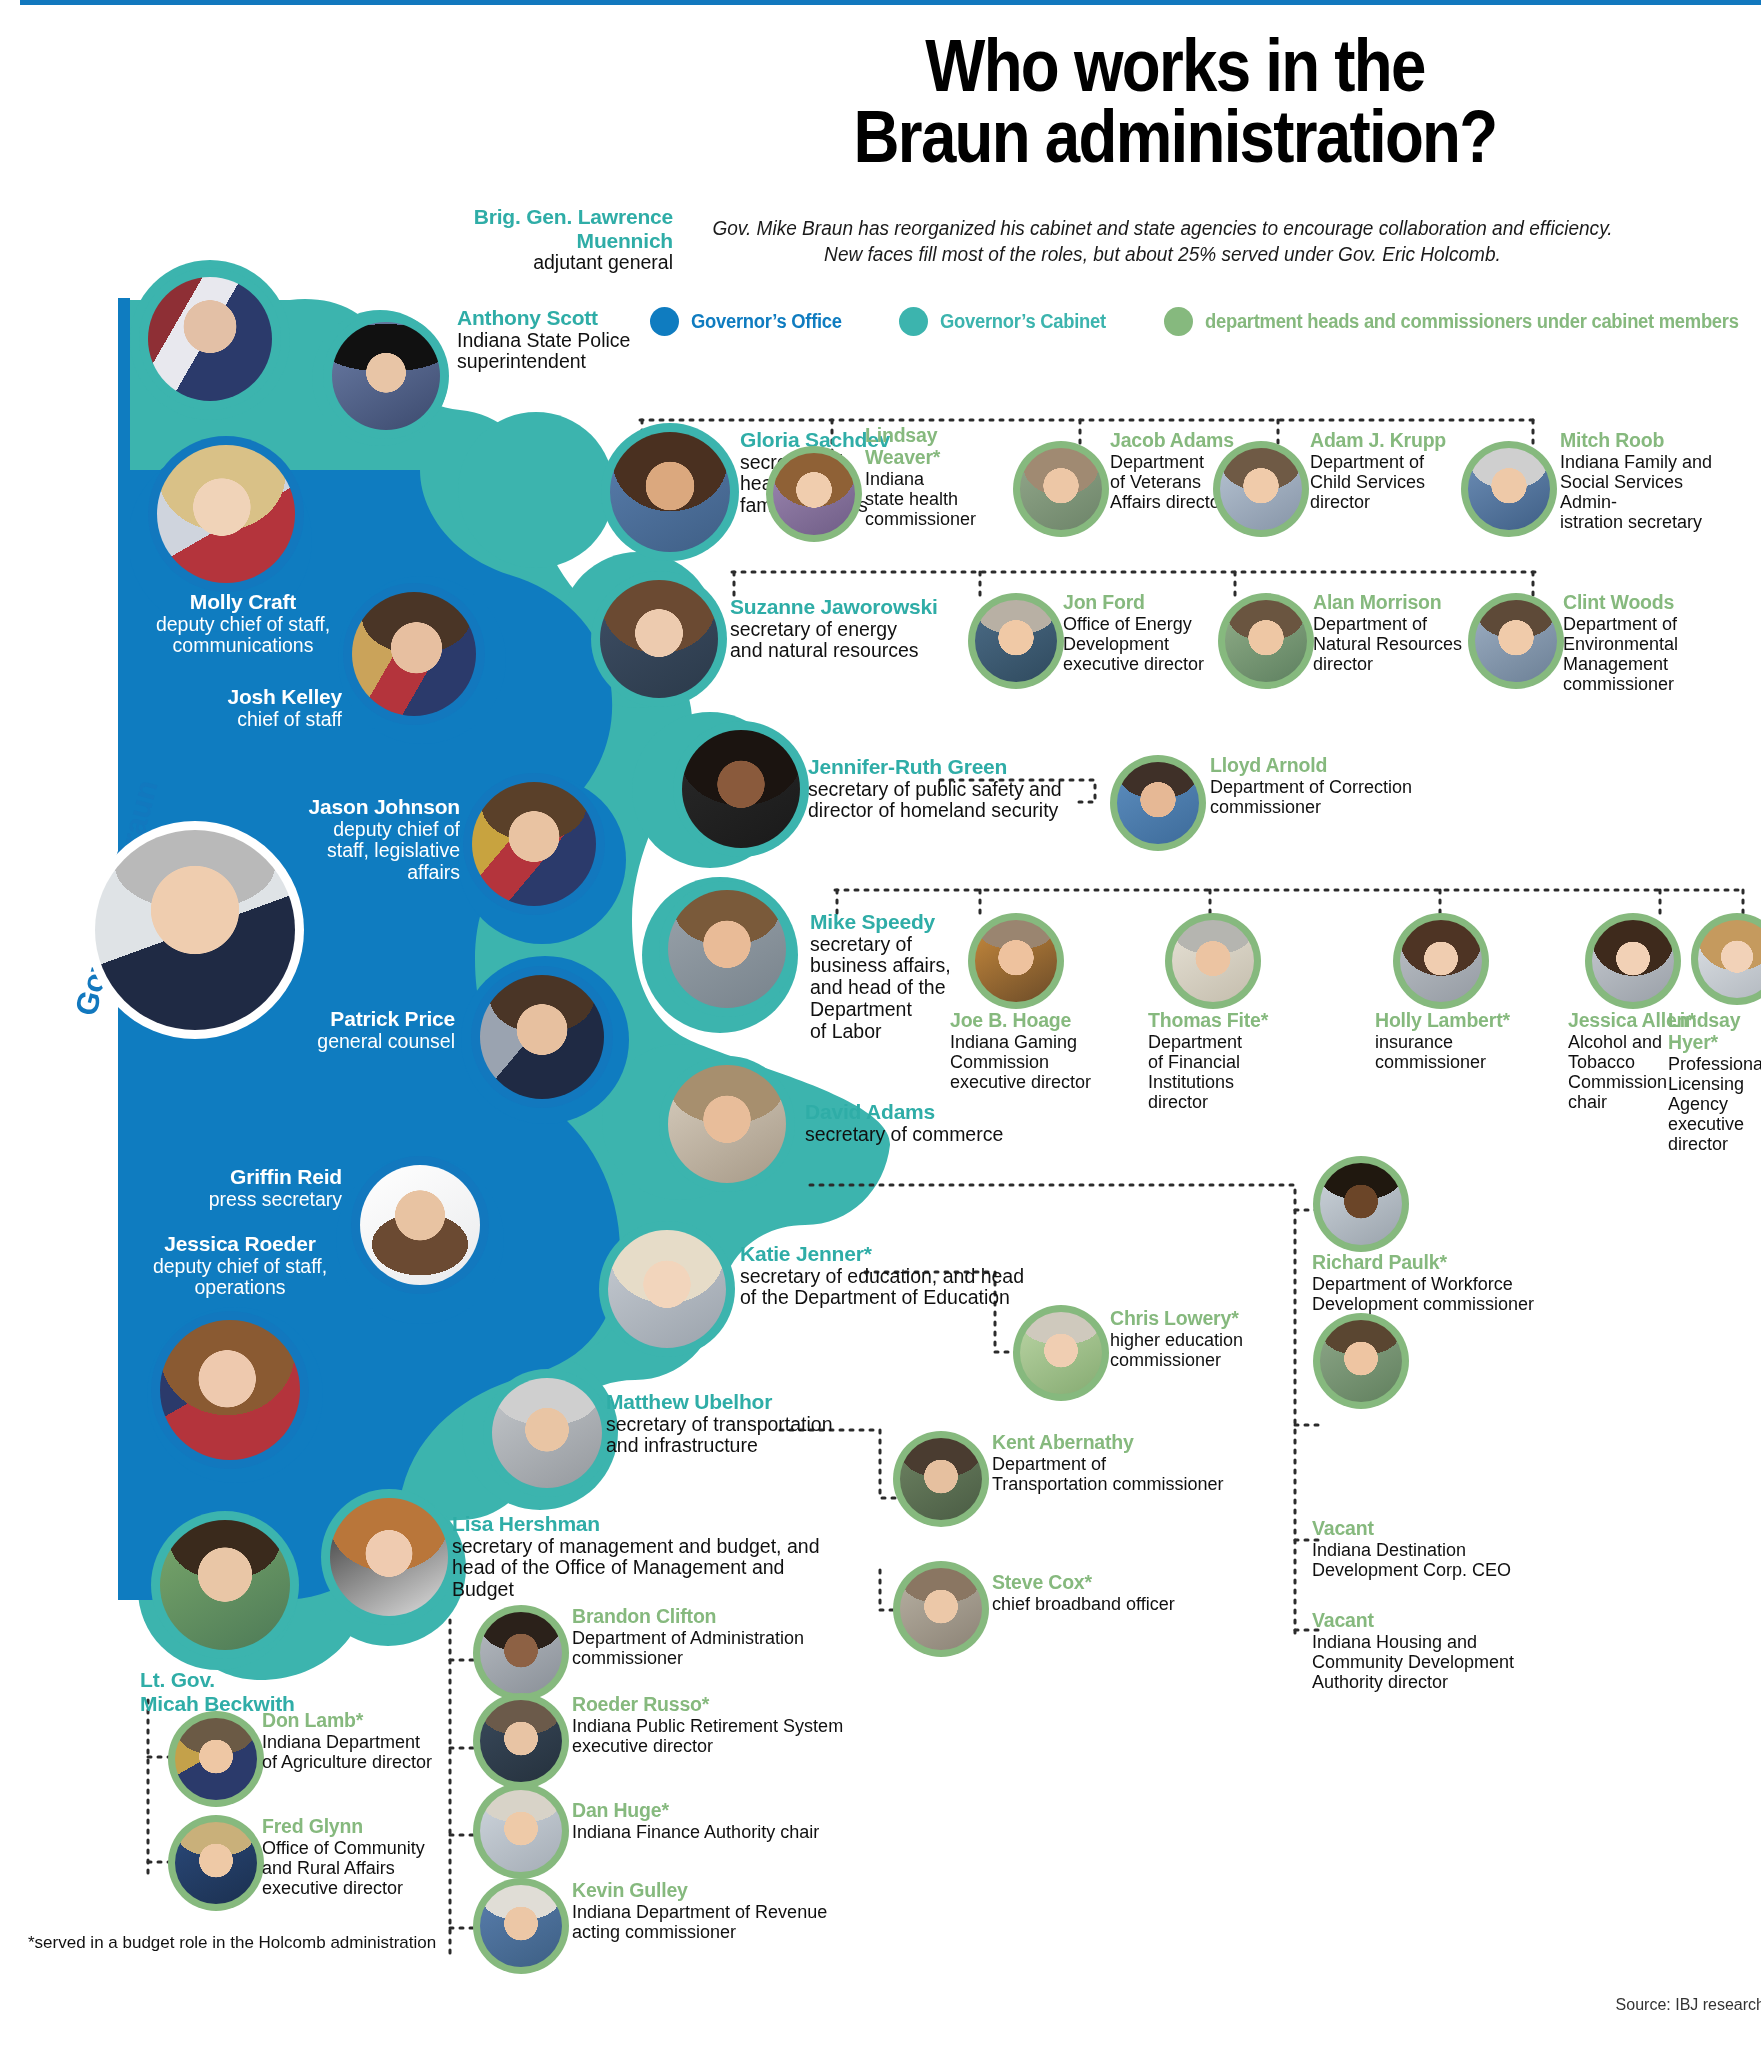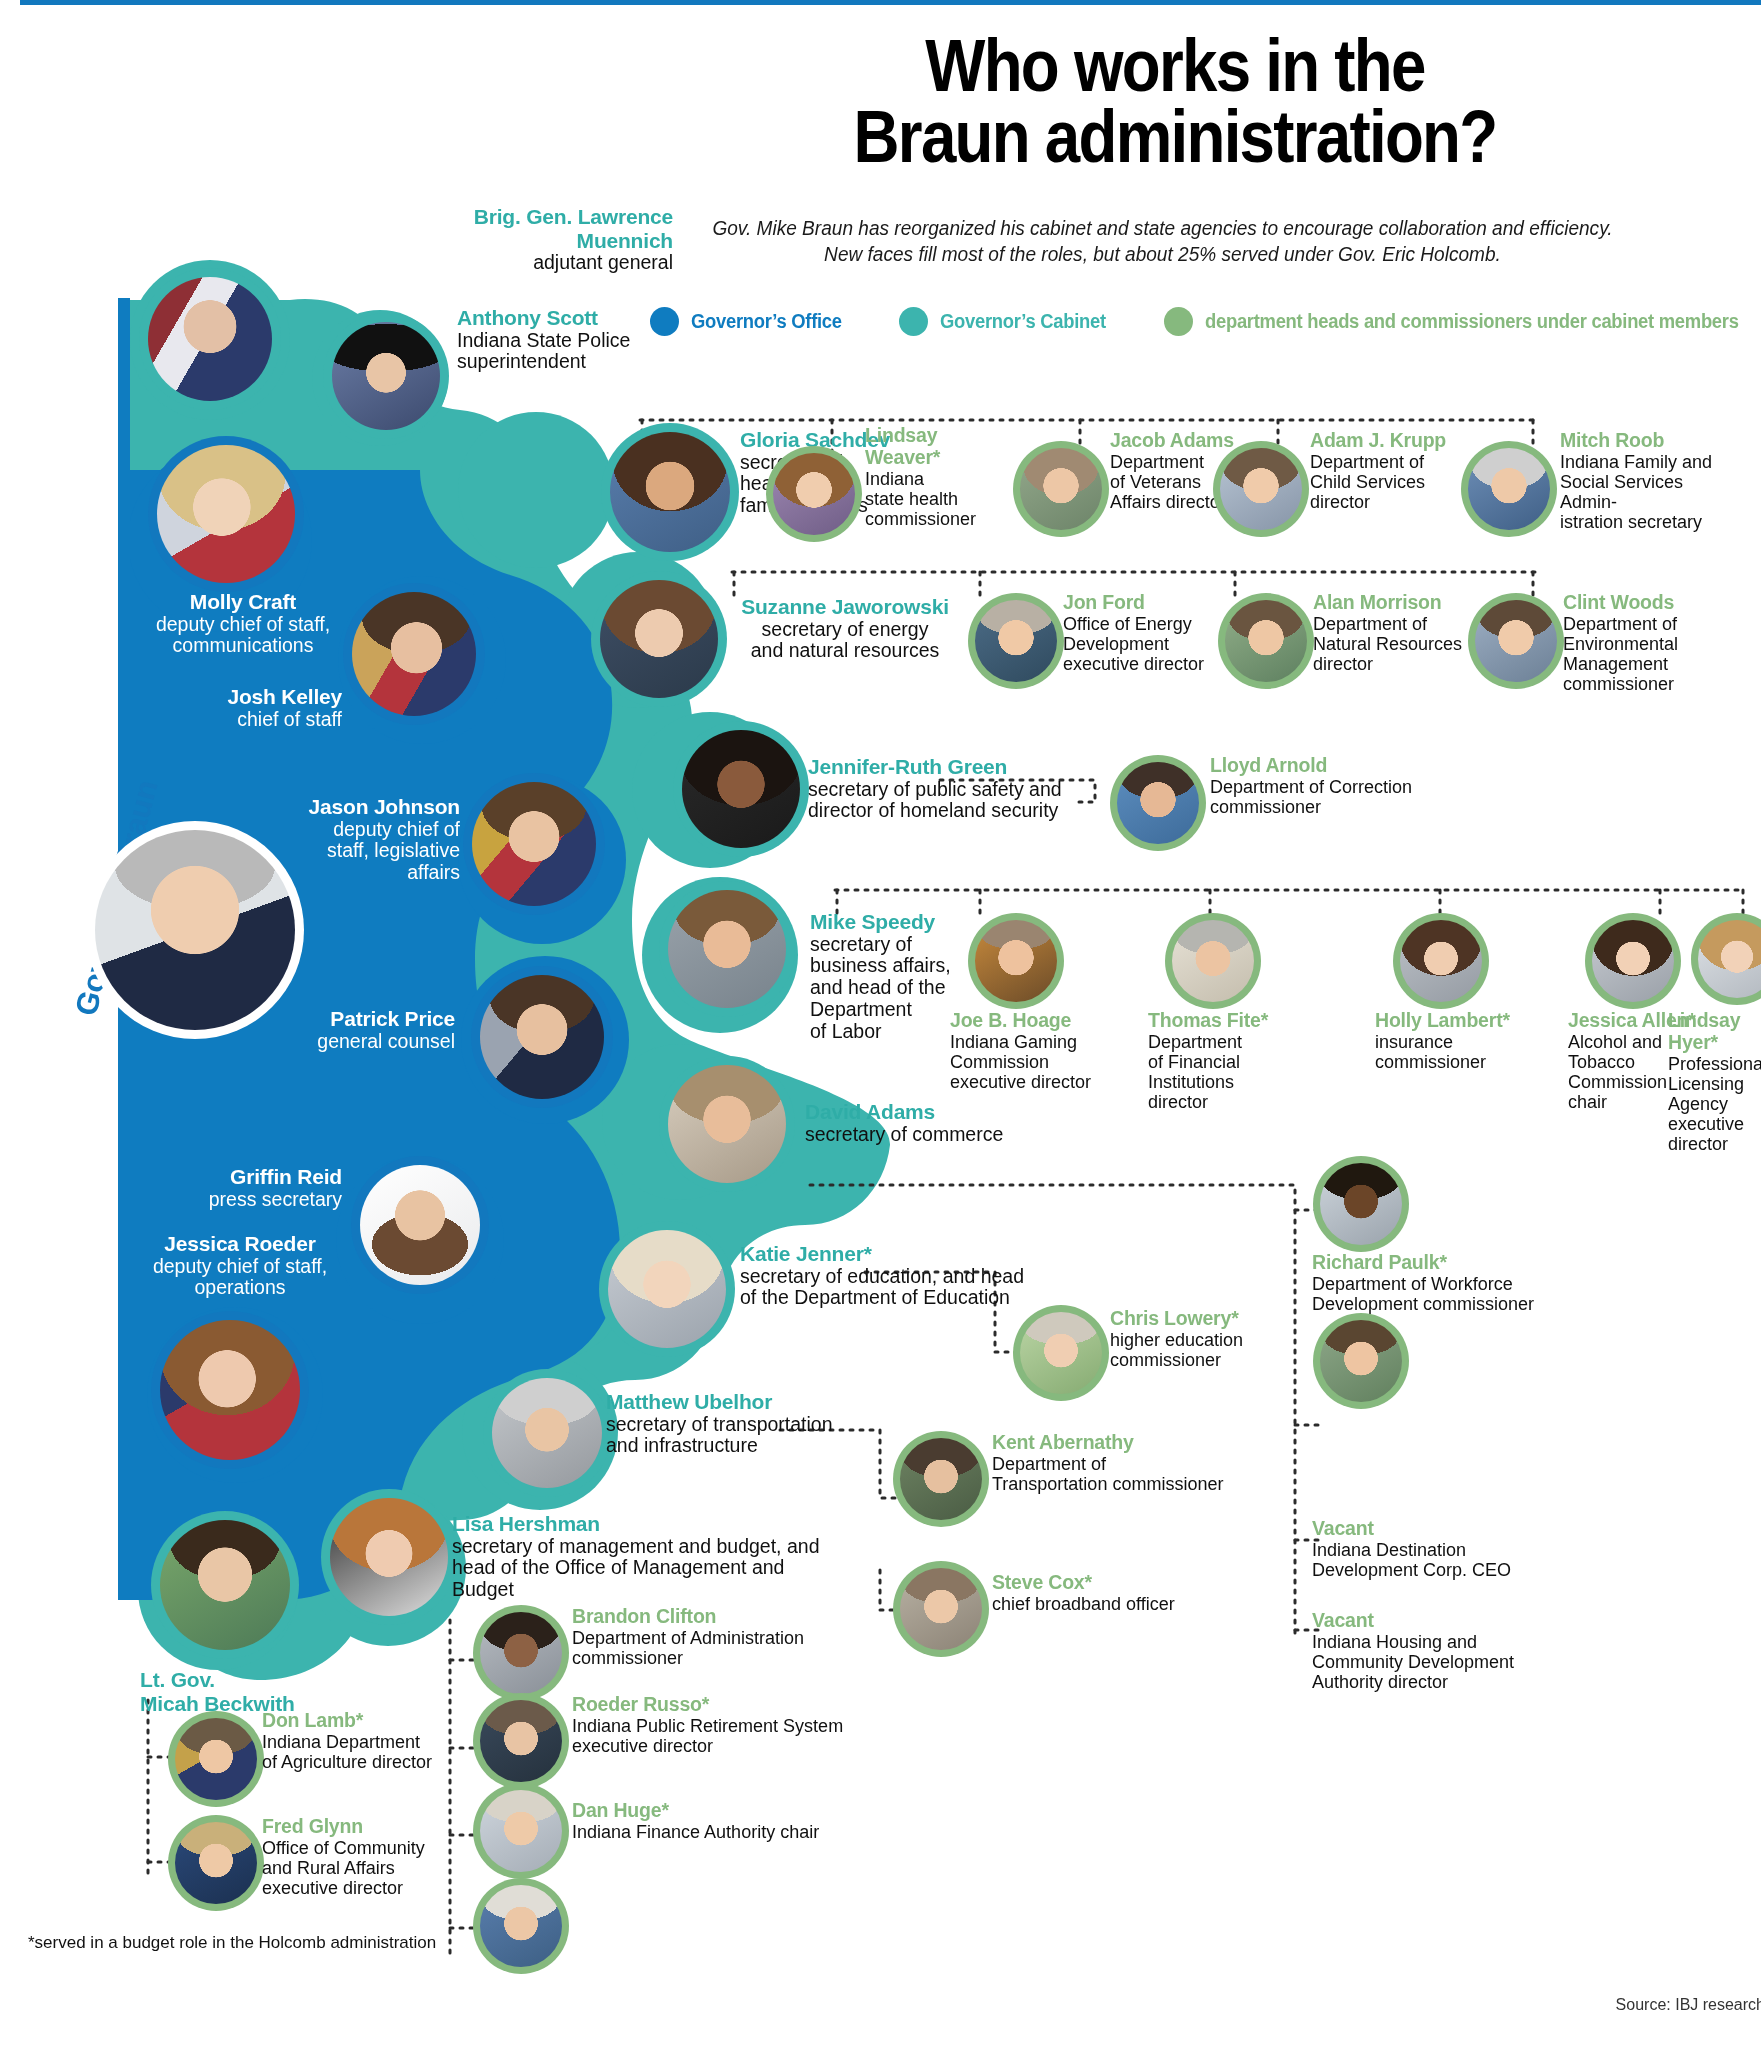--- a/index.html
+++ b/index.html
@@ -391,21 +391,21 @@
     <div class="txt sm">
       <span class="nm green">Mitch Roob</span>
       <span class="rl" style="white-space:pre-line">Indiana Family and
 Social Services Admin-
 istration secretary</span>
     </div>
   </div>
 
   <div class="node avatar ring-teal" style="left:580px; top:580px; width:118px; height:118px;
        background-image:radial-gradient(circle at 50% 45%,#edcbaf 0 27%,transparent 27.5%),radial-gradient(ellipse 48% 40% at 50% 22%,#6b4a32 0 100%,transparent 100%),linear-gradient(150deg,#3f4f66,#2b3a4a);"></div>
-  <div class="node" style="left:710px; top:595px; width:230px;text-align:center;">
+  <div class="node" style="left:710px; top:595px; width:230px;">
     <div class="txt">
       <span class="nm teal">Suzanne Jaworowski</span>
       <span class="rl" style="white-space:pre-line">secretary of energy
 and natural resources</span>
     </div>
   </div>
 
   <div class="node avatar ring-green" style="left:955px; top:600px; width:82px; height:82px;
        background-image:radial-gradient(circle at 50% 46%,#f0c9a6 0 29%,transparent 29.5%),radial-gradient(ellipse 46% 24% at 50% 18%,#b8b0a4 0 100%,transparent 100%),linear-gradient(150deg,#4d6d88,#2f4a5e);"></div>
   <div class="node" style="left:1043px; top:592px; width:160px;">
@@ -623,20 +623,27 @@
        background-image:radial-gradient(circle at 50% 47%,#eecaa8 0 28%,transparent 28.5%),radial-gradient(ellipse 46% 22% at 50% 18%,#d8d3c8 0 100%,transparent 100%),linear-gradient(150deg,#cfd6dd,#a5adb6);"></div>
   <div class="node" style="left:552px; top:1800px; width:320px;">
     <div class="txt sm">
       <span class="nm green">Dan Huge*</span>
       <span class="rl">Indiana Finance Authority chair</span>
     </div>
   </div>
 
   <div class="node avatar ring-green" style="left:460px; top:1885px; width:82px; height:82px;
        background-image:radial-gradient(circle at 50% 47%,#ecc7a6 0 28%,transparent 28.5%),radial-gradient(ellipse 46% 24% at 50% 19%,#e0ddd6 0 100%,transparent 100%),linear-gradient(150deg,#5a7fae,#3d5f84);"></div>
+  <div class="node" style="left:552px; top:1880px; width:320px;">
+    <div class="txt sm">
+      <span class="nm green">Kevin Gulley</span>
+      <span class="rl" style="white-space:pre-line">Indiana Department of Revenue
+acting commissioner</span>
+    </div>
+  </div>
 
   <div class="node avatar ring-green" style="left:155px; top:1718px; width:82px; height:82px;
        background-image:radial-gradient(circle at 50% 47%,#eec7a4 0 28%,transparent 28.5%),radial-gradient(ellipse 46% 26% at 50% 19%,#6b5a45 0 100%,transparent 100%),linear-gradient(150deg,#c4a14a 0 45%,#2b3a6b 45% 100%);"></div>
   <div class="node" style="left:242px; top:1710px; width:250px;">
     <div class="txt sm">
       <span class="nm green">Don Lamb*</span>
       <span class="rl" style="white-space:pre-line">Indiana Department
 of Agriculture director</span>
     </div>
   </div>

